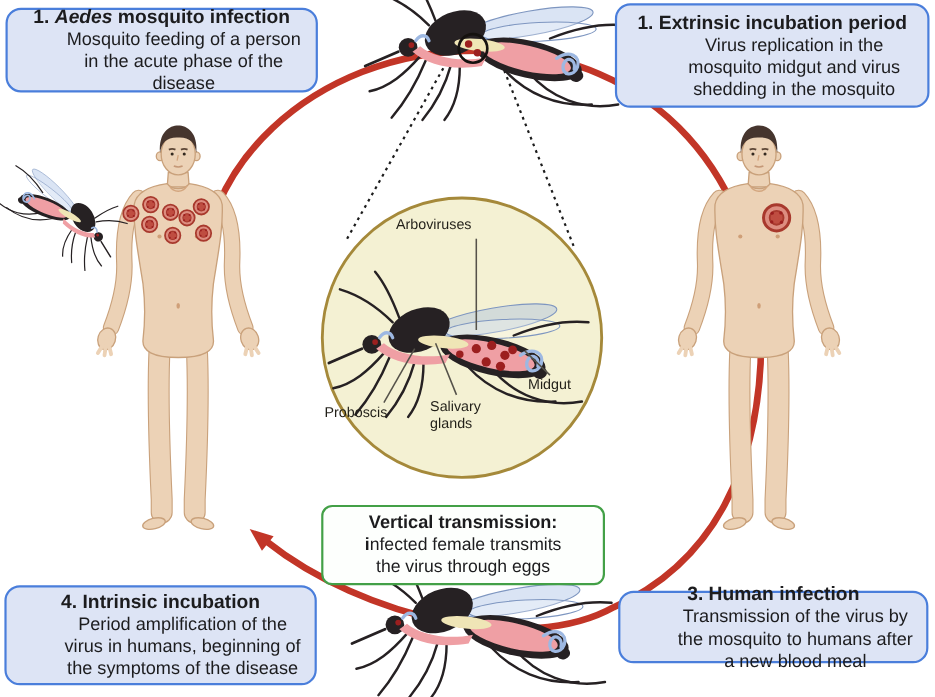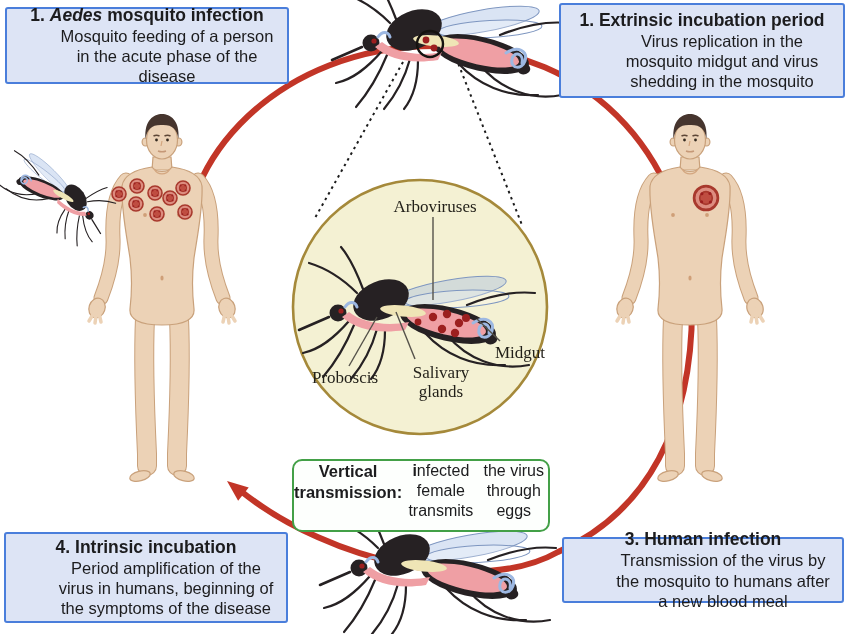--- a/index.html
+++ b/index.html
@@ -1,32 +1,32 @@
 <!DOCTYPE html>
 <html style="--box_fill: #dde4f5; --box_border: #4a7edb; --box_text: #1c1c1e; --green_border: #43a047; --circle_fill: #f4f1d3; --circle_border: #a5893a; --arrow_red: #c23527; --skin: #ecd2b6; --skin_outline: #c9a17b; --hair: #46352e; --mosquito_black: #262123; --mosquito_pink: #ef9fa4; --mosquito_cream: #efe5b6; --mosquito_blue: #9db8e2; --virus_dot: #9c1f1f; --lesion_outer: #dd8d80; --lesion_ring: #a8392d; --lesion_inner: #bf4d41;"><head>
 <meta charset="utf-8">
 <style>
   html,body{margin:0;padding:0;background:#fff;}
   #stage{position:relative;width:850px;height:634px;background:#ffffff;overflow:hidden;
          font-family:"Liberation Sans",sans-serif;}
   #art{position:absolute;left:0;top:0;}
   .step-box{position:absolute;background:var(--box_fill);border:2px solid var(--box_border);
-    border-radius:3px;text-align:center;color:var(--box_text);box-sizing:border-box;
+    border-radius:14px;text-align:center;color:var(--box_text);box-sizing:border-box;
     display:flex;flex-direction:column;justify-content:center;padding:4px 6px;}
   .step-title{font-weight:700;font-size:17.5px;line-height:1.22;}
   .step-title .it{font-style:italic;}
   .step-body{font-size:16.5px;line-height:1.22;margin-left:40px;}
   #vbox{position:absolute;left:292px;top:459px;width:258px;height:73px;background:#fdfffd;
     border:2.5px solid var(--green_border);border-radius:10px;box-sizing:border-box;
-    display:flex;flex-direction:row;justify-content:center;text-align:center;color:var(--box_text);}
+    display:flex;flex-direction:column;justify-content:center;text-align:center;color:var(--box_text);}
   .v-title{font-weight:700;font-size:16.5px;line-height:1.25;}
   .v-line{font-size:16px;line-height:1.25;}
   .v-line b{font-weight:700;}
-  .maglabel{position:absolute;font-family:Liberation Serif, serif;font-size:17px;color:#211f18;
-    text-align:center;line-height:1.12;}
+  .maglabel{position:absolute;font-family:Liberation Sans, sans-serif;font-size:13px;color:#211f18;
+    text-align:left;line-height:1.12;}
   
   .skin{fill:var(--skin);}
   .sline{stroke:var(--skin_outline);stroke-width:1.2;}
   .hair{fill:var(--hair);}
   .armU{fill:none;stroke:var(--skin_outline);stroke-width:15;stroke-linecap:round;}
   .arm{fill:none;stroke:var(--skin);stroke-width:13;stroke-linecap:round;}
   .legU{fill:none;stroke:var(--skin_outline);stroke-width:20;stroke-linecap:round;}
   .leg{fill:none;stroke:var(--skin);stroke-width:18;stroke-linecap:round;}
   .finger{fill:none;stroke:var(--skin);stroke-width:3.5;stroke-linecap:round;}
   .mblack{fill:var(--mosquito_black);}

